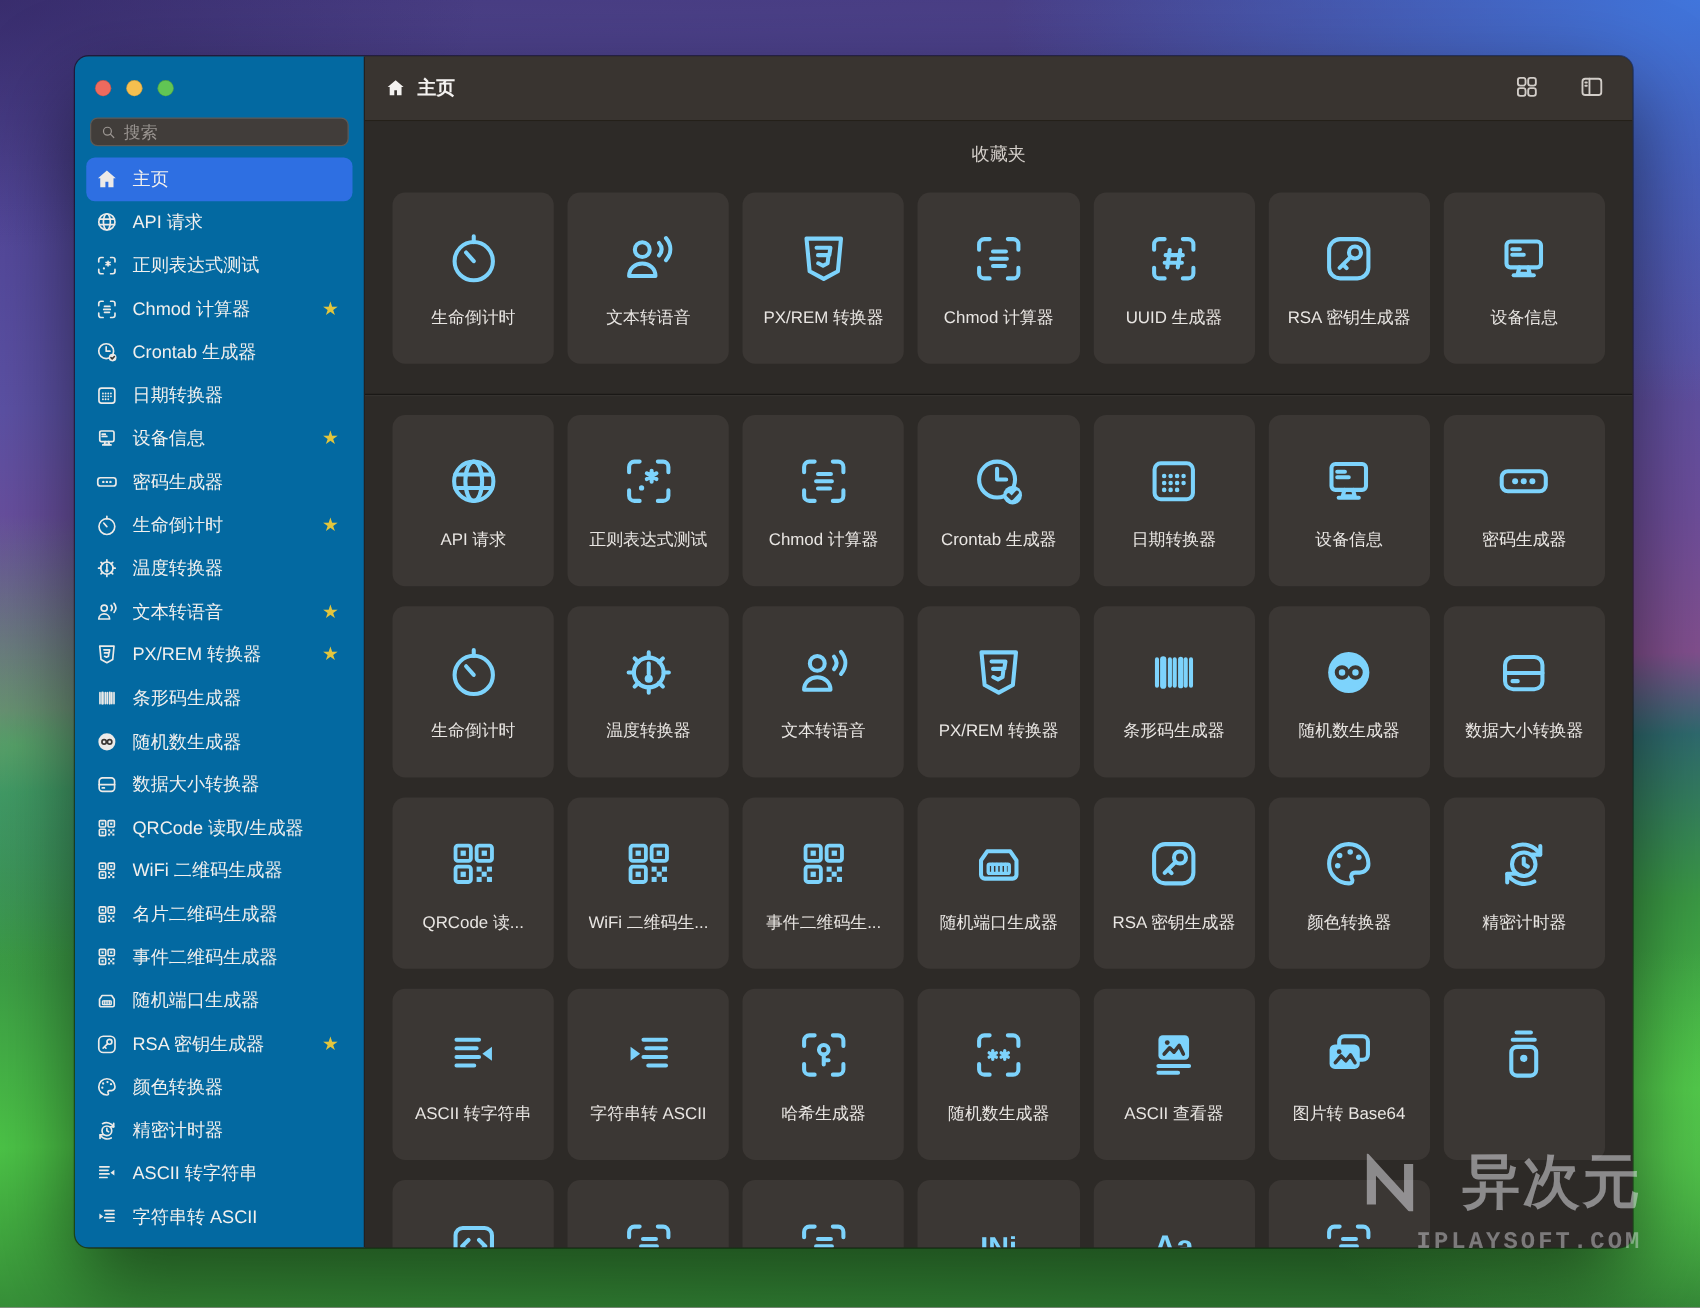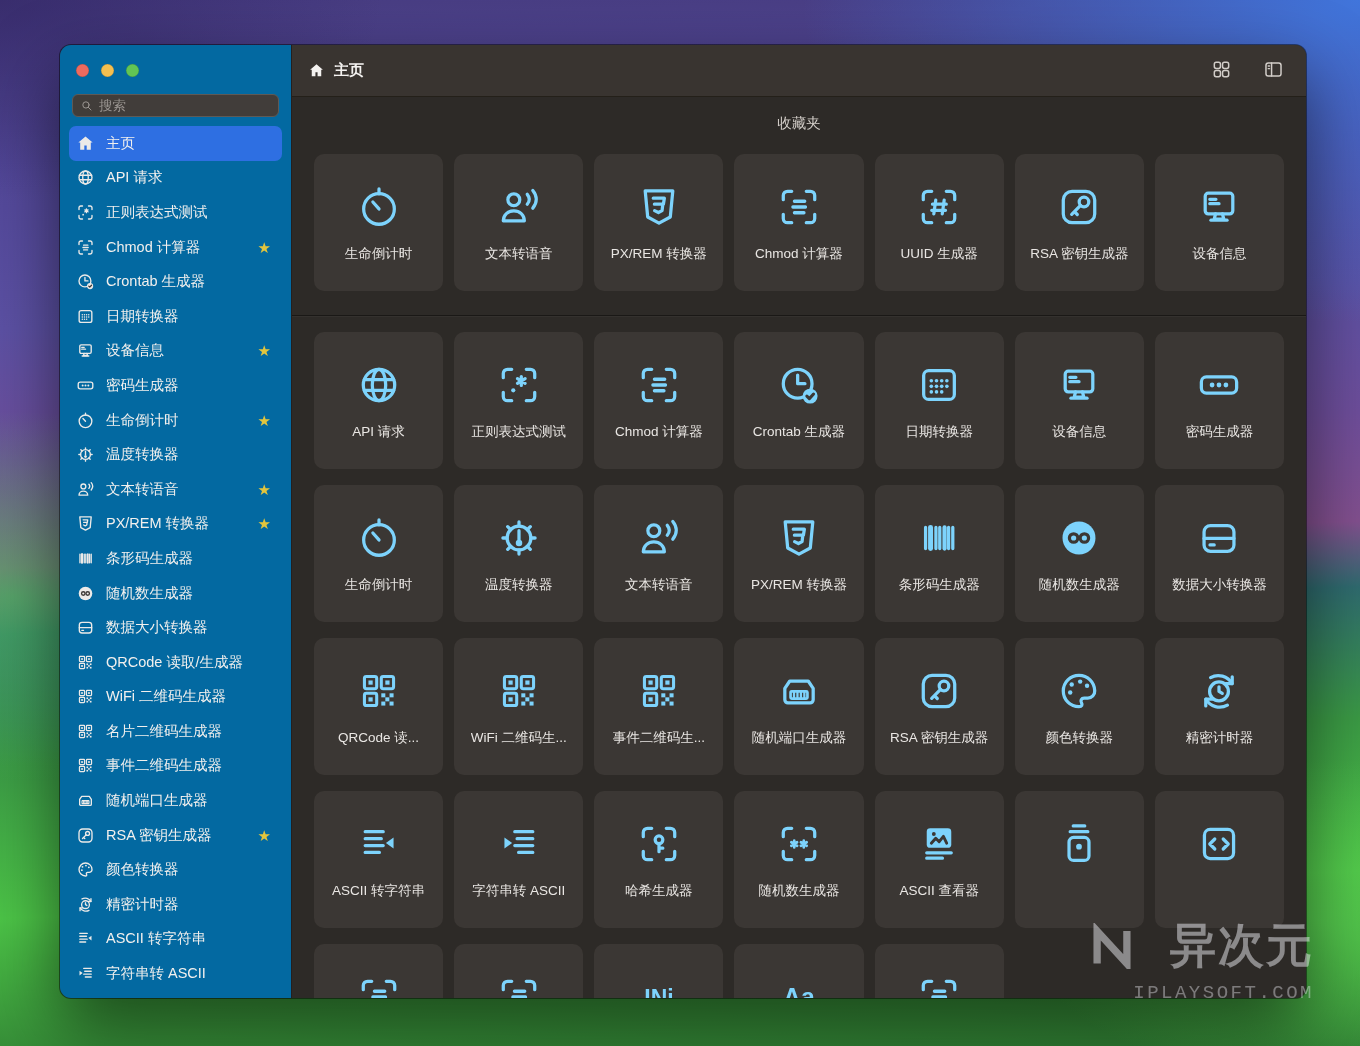--- a/index.html
+++ b/index.html
@@ -89,21 +89,21 @@
   
   .watermark{
     position:absolute;right:46px;bottom:42px;z-index:10;text-align:right;
     color:rgba(233,233,240,.5);pointer-events:none;
   }
   .wm-row{display:flex;align-items:center;justify-content:flex-end;gap:30px;margin-top:22px;}
   .wm-logo{width:56px;height:46px;display:flex;}
   .wm-logo svg{width:56px;height:46px;}
   .wm-title{font-size:46px;font-weight:bold;letter-spacing:2px;}
   .wm-sub{
-    margin-top:5px;font-size:19px;font-weight:normal;letter-spacing:2.5px;
+    margin-top:5px;font-size:19px;font-weight:bold;letter-spacing:2.5px;
     font-family:"Liberation Mono","DejaVu Sans Mono",monospace;color:rgba(233,233,240,.42);
   }
 </style>
 </head>
 <body>
 
 <div class="desktop">
   <div class="window">
 
     <aside class="sidebar">
@@ -848,20 +848,31 @@
                   <path d="M8 11.6l2.3-2.6 1.8 1.8 2.2-2.8 1.7 3.6" stroke="#3b3734" stroke-width="1.5"></path>
                   <circle cx="9.3" cy="6.8" r="1" fill="#3b3734" stroke="none"></circle>
                   <path d="M5.6 16.6h12.8M5.6 19.4h8.2"></path>
                 </svg>
               </span>
               <div class="tlabel">ASCII 查看器</div>
             </div>
             <div class="tile">
               <span class="ticon">
                 <svg viewBox="0 0 24 24" fill="none" stroke="currentColor" stroke-width="1.7" stroke-linecap="round" stroke-linejoin="round">
+                  <rect x="8" y="4.2" width="12" height="9.8" rx="2.2"></rect>
+                  <rect x="4" y="7.6" width="12.6" height="10.2" rx="2.2" fill="currentColor" stroke="none"></rect>
+                  <path d="M6.4 15.2l2.4-2.8 2 2 1.9-2.4 1.9 3.2" stroke="#3b3734" stroke-width="1.5"></path>
+                  <circle cx="8" cy="10.6" r="1" fill="#3b3734" stroke="none"></circle>
+                </svg>
+              </span>
+              <div class="tlabel">图片转 Base64</div>
+            </div>
+            <div class="tile">
+              <span class="ticon">
+                <svg viewBox="0 0 24 24" fill="none" stroke="currentColor" stroke-width="1.7" stroke-linecap="round" stroke-linejoin="round">
                   <path d="M9 2.6h6M7.4 5.6h9.2"></path>
                   <rect x="6.8" y="8.6" width="10.4" height="12" rx="2.4"></rect>
                   <circle cx="12" cy="13.4" r="1.5" fill="currentColor" stroke="none"></circle>
                 </svg>
               </span>
               <div class="tlabel"></div>
             </div>
             <div class="tile">
               <span class="ticon">
                 <svg viewBox="0 0 24 24" fill="none" stroke="currentColor" stroke-width="1.7" stroke-linecap="round" stroke-linejoin="round">

